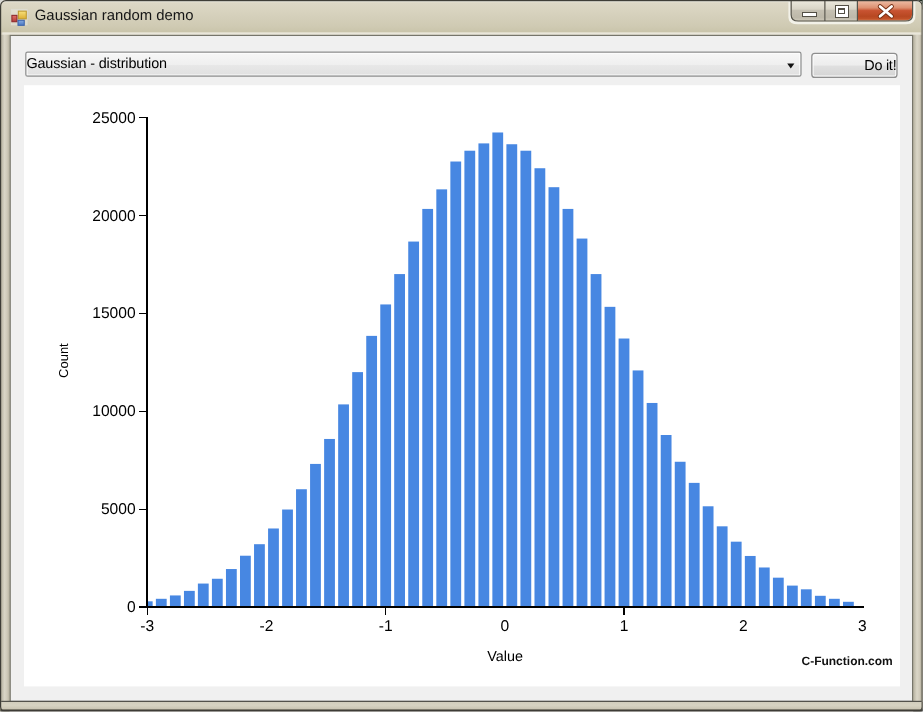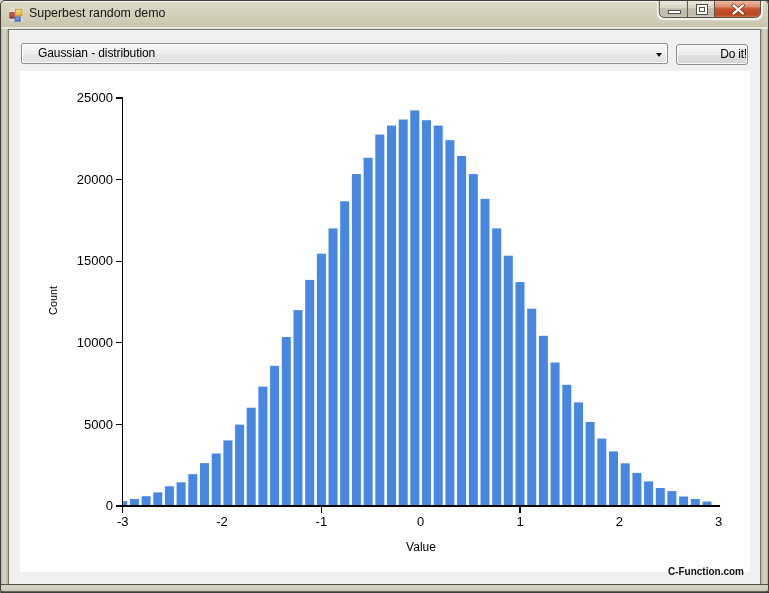--- a/index.html
+++ b/index.html
@@ -28,30 +28,30 @@
   background:linear-gradient(#6b695c 0%,#6b695c 45%,#3a3934 55%,#3a3934 100%); z-index:3; }
 .bline { position:absolute; left:1px; top:584px; width:767px; height:1.3px; background:#53524b; z-index:3; }
 .client { position:absolute; left:9px; top:30px; width:751px; height:554px; background:#f0f0f0;
   box-shadow:0 0 0 1px #76756a; z-index:2; }
 .title { position:absolute; left:29px; top:5.8px; font-size:12.4px; color:#161616; z-index:3; }
 .capbtns { position:absolute; left:657px; top:0px; width:106px; height:21px; z-index:3; }
 .combo { position:absolute; left:21px; top:43px; width:647px; height:21px;
   border:1px solid #8e8f8f; border-radius:2px;
   background:linear-gradient(#f7f7f7,#efefef 52%,#e8e8e8 53%,#e0e0e0);
   box-shadow:inset 0 0 0 1px #fcfcfc;
-  font-size:12px; letter-spacing:-0.1px; color:#000; line-height:19px; padding-left:16px; z-index:3; }
+  font-size:12px; letter-spacing:-0.1px; color:#000; line-height:19px; padding-left:0; z-index:3; }
 .combo .arr { position:absolute; right:5px; top:8.6px; width:0; height:0;
   border-left:3.6px solid transparent; border-right:3.6px solid transparent; border-top:4.4px solid #111; }
 .doit { position:absolute; left:676px; top:44px; width:72px; height:21px; letter-spacing:-0.2px;
   border:1px solid #8e8e8e; border-radius:3px;
   background:linear-gradient(#f4f4f4,#ededed 50%,#e0e0e0 51%,#d4d4d4);
   box-shadow:inset 0 0 0 1px #fbfbfb;
   font-size:12px; color:#000; text-align:right; line-height:19px; z-index:3; }
 .chart { position:absolute; left:20px; top:71px; width:730px; height:501px; background:#ffffff; z-index:3; }
-.wm { position:absolute; left:0; top:567px; width:744px; text-align:right;
+.wm { position:absolute; left:0; top:547px; width:744px; text-align:right;
   font-size:10px; line-height:10px; font-weight:bold; color:#111; z-index:10; }
 </style>
 </head>
 <body>
 <div class="ctl"></div>
 <div class="ctr"></div>
 <div class="cbl"></div>
 <div class="cbr"></div>
 <div class="win"></div>
 <div class="titlehl"></div>
@@ -76,21 +76,21 @@
     <linearGradient id="ib" x1="0" y1="0" x2="0" y2="1">
       <stop offset="0" stop-color="#86abe2"></stop>
         <stop offset="1" stop-color="#4a77c2"></stop>
     </linearGradient>
   </defs>
   <rect x="0.5" y="0.8" width="13" height="12.8" fill="rgba(255,255,255,0.25)" stroke="#dedcd2" stroke-width="0.9"></rect>
   <rect x="6.3" y="2.3" width="6.6" height="6.4" fill="url(#iy)" stroke="#bf9a2e" stroke-width="0.9"></rect>
   <rect x="0.9" y="5.8" width="4.2" height="5.3" fill="url(#ir)" stroke="#8e2a2e" stroke-width="0.9"></rect>
   <rect x="6" y="9.9" width="5.2" height="4.2" fill="url(#ib)" stroke="#3d64ab" stroke-width="0.9"></rect>
 </svg>
-<div class="title">Superbest random demo</div>
+<div class="title">Gaussian random demo</div>
 <div class="capbtns">
 <svg width="106" height="22" viewBox="0 0 106 22">
   <defs>
     <linearGradient id="gb" x1="0" y1="0" x2="0" y2="1">
       <stop offset="0" stop-color="#edeadf"></stop>
           <stop offset="0.45" stop-color="#d8d4c6"></stop>
       <stop offset="0.5" stop-color="#c6c1b3"></stop>
           <stop offset="0.85" stop-color="#bdb8a9"></stop>
       <stop offset="1" stop-color="#cdc8b9"></stop>
     </linearGradient>

